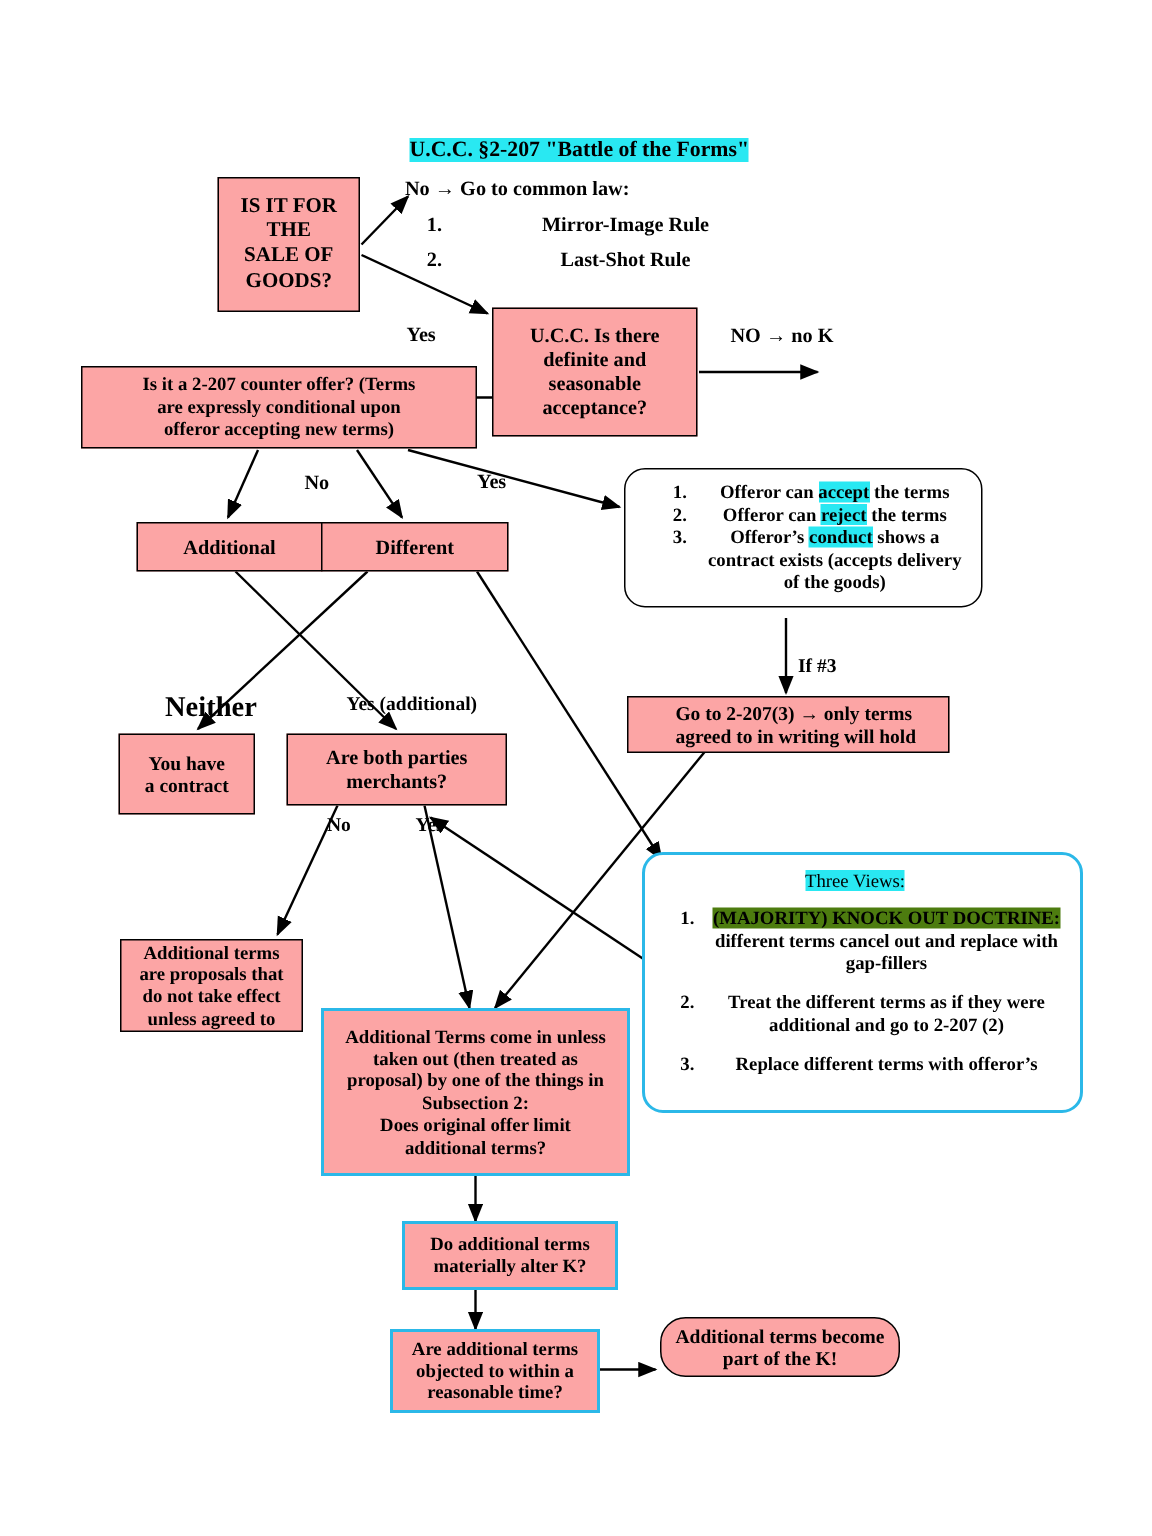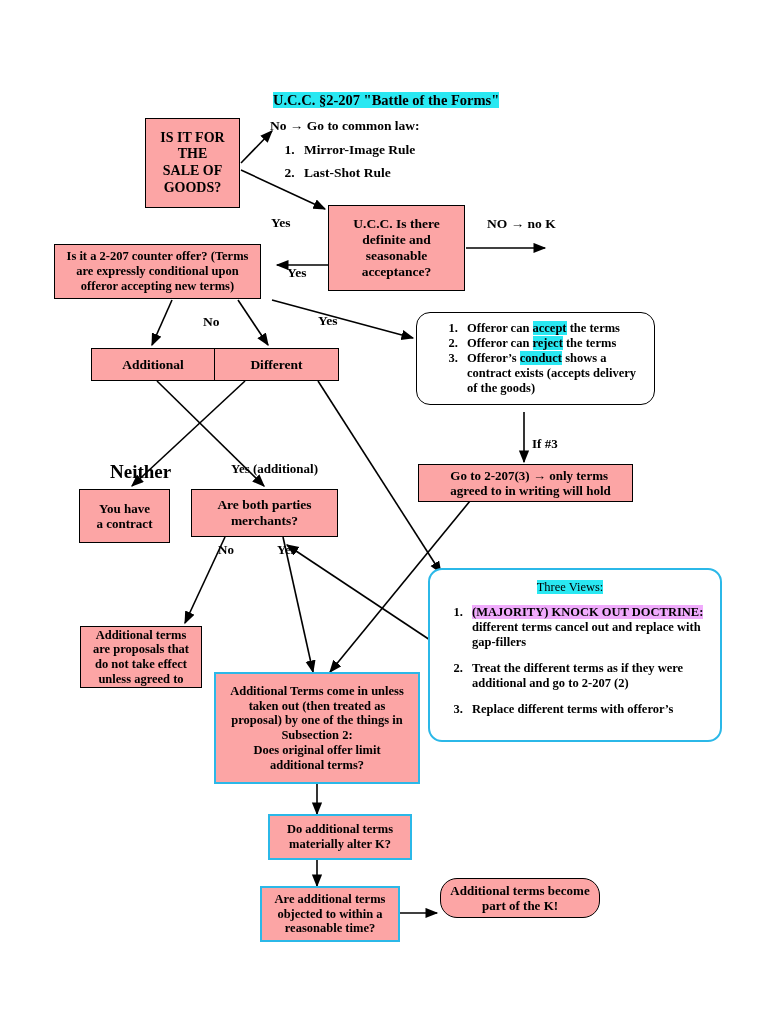--- a/index.html
+++ b/index.html
@@ -38,30 +38,30 @@
     font-weight:bold;
     white-space:nowrap;
     background:transparent;
   }
   .plain{
     position:absolute;
     font-weight:bold;
     background:transparent;
   }
   .hl-cyan{ background:#29e8f2; }
-  .hl-yellow{ background:#f0abfc; }
+  .hl-yellow{ background:#4d7c0f; }
   .title{
     position:absolute;
     font-weight:bold;
     letter-spacing:0px;
   }
   ol.clean{
     margin:0; padding:0 0 0 26px;
     font-weight:bold;
-    text-align:left;
+    text-align:center;
   }
   ol.clean > li{ margin-bottom:0px; padding-left:6px; }
   ol.spaced > li{ margin-bottom:11px; }
   ol.spaced > li:last-child{ margin-bottom:0; }
   .listbox{
     position:absolute;
     box-sizing:border-box;
     background:#ffffff;
     display:block;
     text-align:left;
@@ -150,21 +150,21 @@
       <div>definite and</div>
       <div>seasonable</div>
       <div>acceptance?</div>
     </div>
   </div>
 
   <div class="label" style="left:487px; top:216px; font-size:13.5px;">NO → no K</div>
 
   <div class="label" style="left:287px; top:265px; font-size:13.5px;">Yes</div>
 
-  <div class="node black" style="left:54px; top:244px; width:207px; height:55px; font-size:12.5px;">
+  <div class="node black" style="left:54px; top:244px; width:264px; height:55px; font-size:12.5px;">
     <div>
       <div>Is it a 2-207 counter offer? (Terms</div>
       <div>are expressly conditional upon</div>
       <div>offeror accepting new terms)</div>
     </div>
   </div>
 
   <div class="label" style="left:203px; top:314px; font-size:13.5px;">No</div>
 
   <div class="label" style="left:318px; top:313px; font-size:13.5px;">Yes</div>

